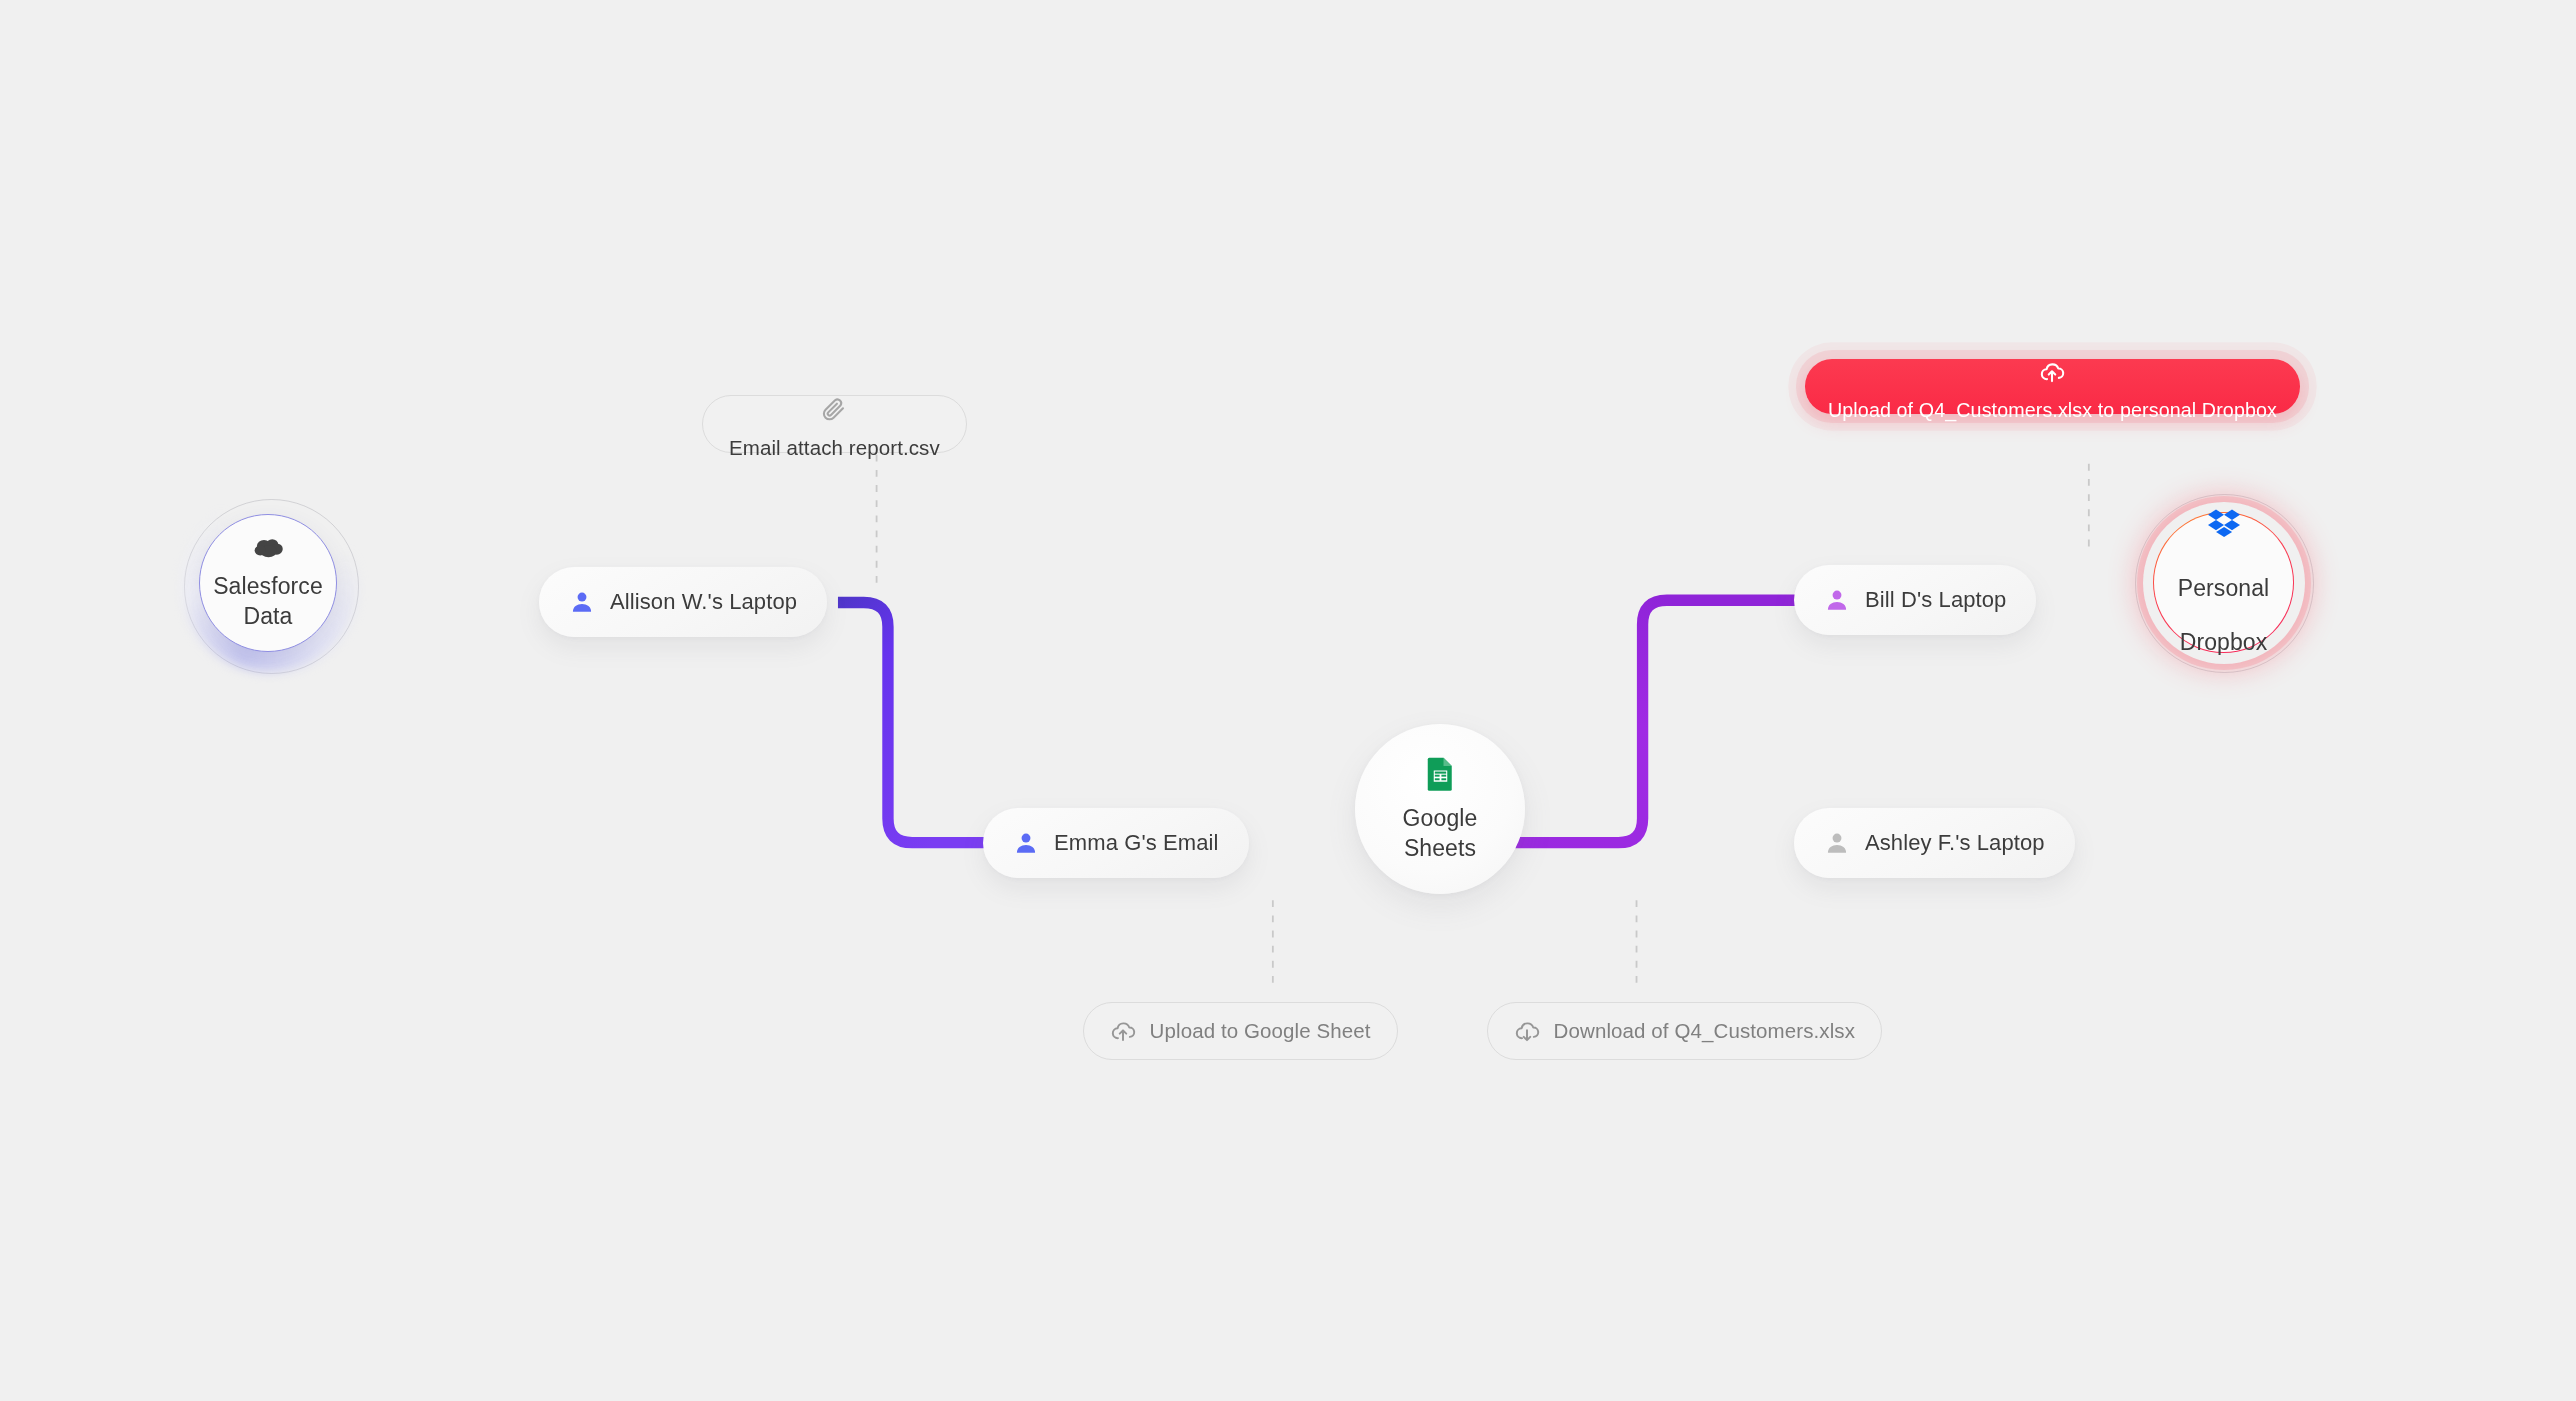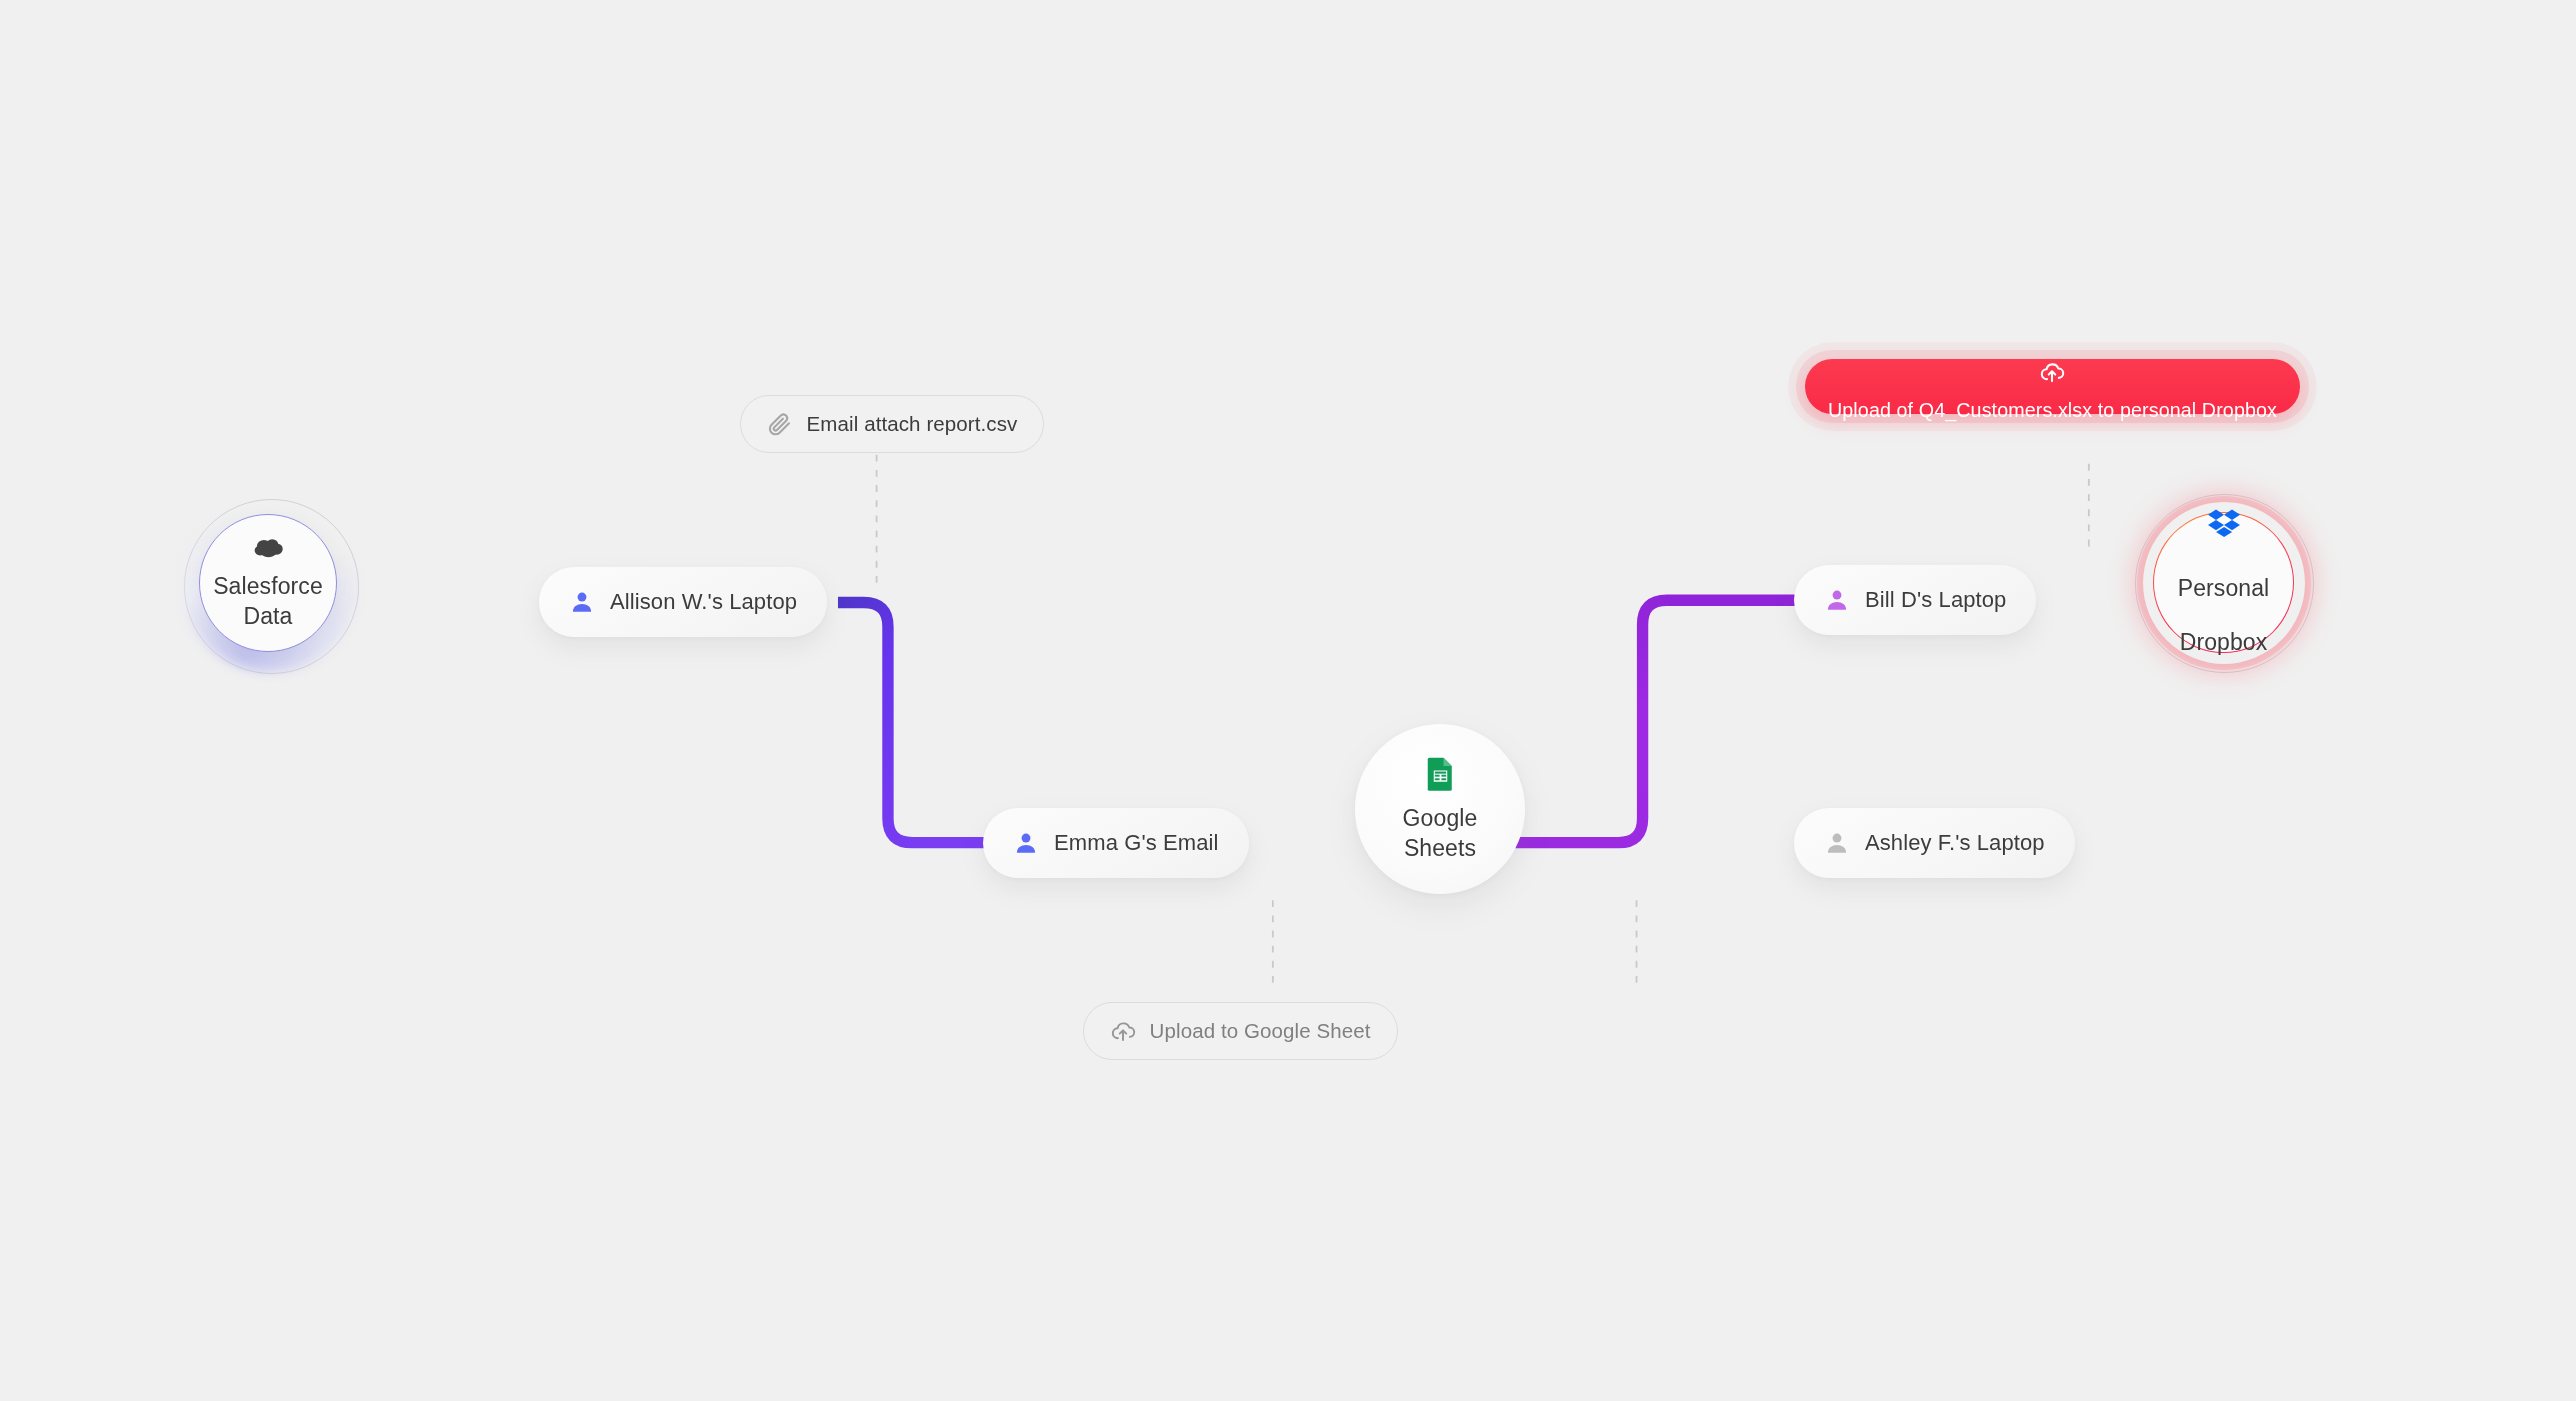--- a/index.html
+++ b/index.html
@@ -347,35 +347,42 @@
           <path d="M0 22.4l10.5 6.8L21 22.4l-10.5-6.8z"></path>
           <path d="M31.5 15.6 21 22.4l10.5 6.8L42 22.4z"></path>
           <path d="M10.6 31.4 21.1 38l10.5-6.6L21.1 24.8z"></path>
         </g>
       </svg>
     </span>
     <div class="cn-label">Personal</div>
     <div class="cn-label">Dropbox</div>
   </div>
 
-  <div class="anno-pill anno-attach" style="left:740px; top:395px;">
+  <div class="anno-pill anno-attach" style="left:702px; top:395px;flex-direction:column;">
     <svg class="anno-ico" viewBox="0 0 24 24">
       <path d="M20.3 11.3 11.6 20a5.2 5.2 0 0 1-7.4-7.4l8.8-8.7a3.5 3.5 0 0 1 4.9 4.9l-8.7 8.7a1.7 1.7 0 0 1-2.5-2.4l8-8" fill="none" stroke="#a6a6a6" stroke-width="1.9" stroke-linecap="round" stroke-linejoin="round"></path>
     </svg>
     <span class="ap-label">Email attach report.csv</span>
   </div>
 
   <div class="anno-pill anno-muted" style="left:1083px; top:1002px;">
     <svg class="anno-ico" viewBox="0 0 24 24">
       <path d="M7.4 18.6a4.6 4.6 0 0 1-.4-9.2 5.6 5.6 0 0 1 10.8-.6 4.3 4.3 0 0 1 .5 8.6" fill="none" stroke="#969696" stroke-width="1.8" stroke-linecap="round" stroke-linejoin="round"></path>
       <path d="M12 20.4V11.4M12 11.4l-3 3M12 11.4l3 3" fill="none" stroke="#969696" stroke-width="1.8" stroke-linecap="round" stroke-linejoin="round"></path>
     </svg>
     <span class="ap-label">Upload to Google Sheet</span>
   </div>
 
+  <div class="anno-pill anno-muted" style="left:1487px; top:1002px;">
+    <svg class="anno-ico" viewBox="0 0 24 24">
+      <path d="M7.4 18.6a4.6 4.6 0 0 1-.4-9.2 5.6 5.6 0 0 1 10.8-.6 4.3 4.3 0 0 1 .5 8.6" fill="none" stroke="#969696" stroke-width="1.8" stroke-linecap="round" stroke-linejoin="round"></path>
+      <path d="M12 11.2v9.2M12 20.4l-3-3M12 20.4l3-3" fill="none" stroke="#969696" stroke-width="1.8" stroke-linecap="round" stroke-linejoin="round"></path>
+    </svg>
+    <span class="ap-label">Download of Q4_Customers.xlsx</span>
+  </div>
 
   <div id="alert-pill">
     <svg class="anno-ico" viewBox="0 0 24 24">
       <path d="M7.4 18.6a4.6 4.6 0 0 1-.4-9.2 5.6 5.6 0 0 1 10.8-.6 4.3 4.3 0 0 1 .5 8.6" fill="none" stroke="#ffffff" stroke-width="1.9" stroke-linecap="round" stroke-linejoin="round"></path>
       <path d="M12 20.4V11.4M12 11.4l-3 3M12 11.4l3 3" fill="none" stroke="#ffffff" stroke-width="1.9" stroke-linecap="round" stroke-linejoin="round"></path>
     </svg>
     <span class="ap-label">Upload of Q4_Customers.xlsx to personal Dropbox</span>
   </div>
 
 </div>

